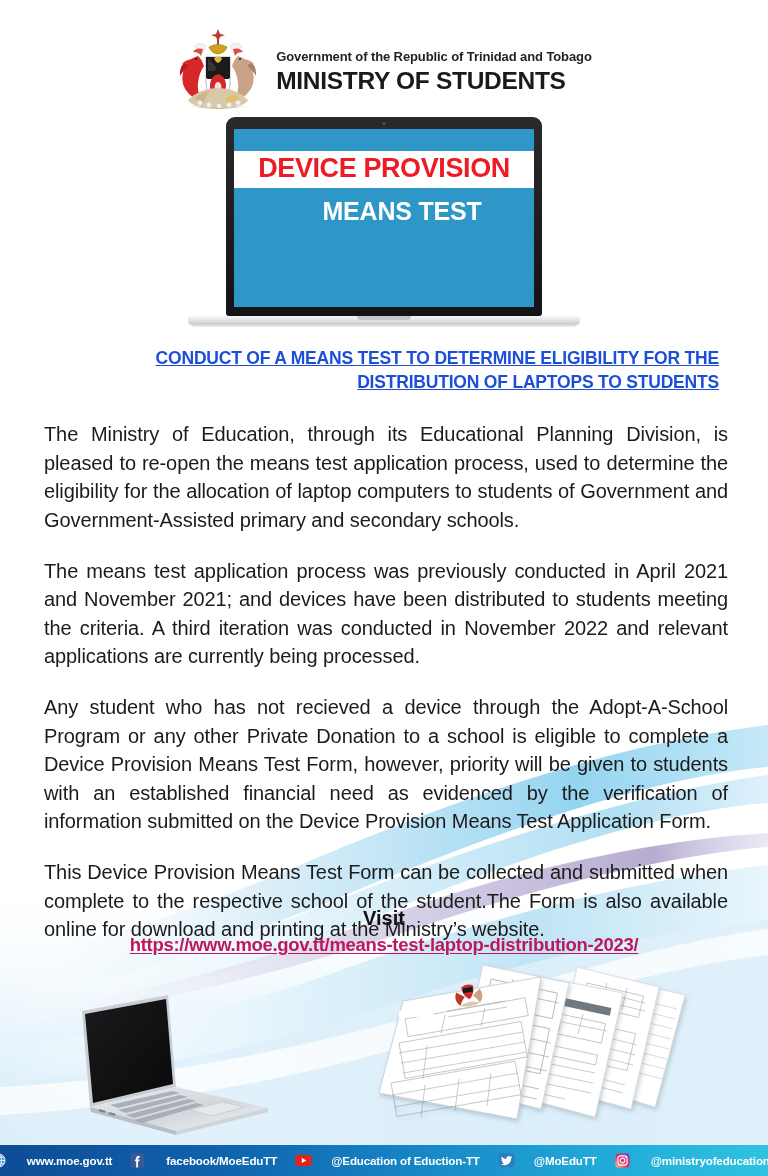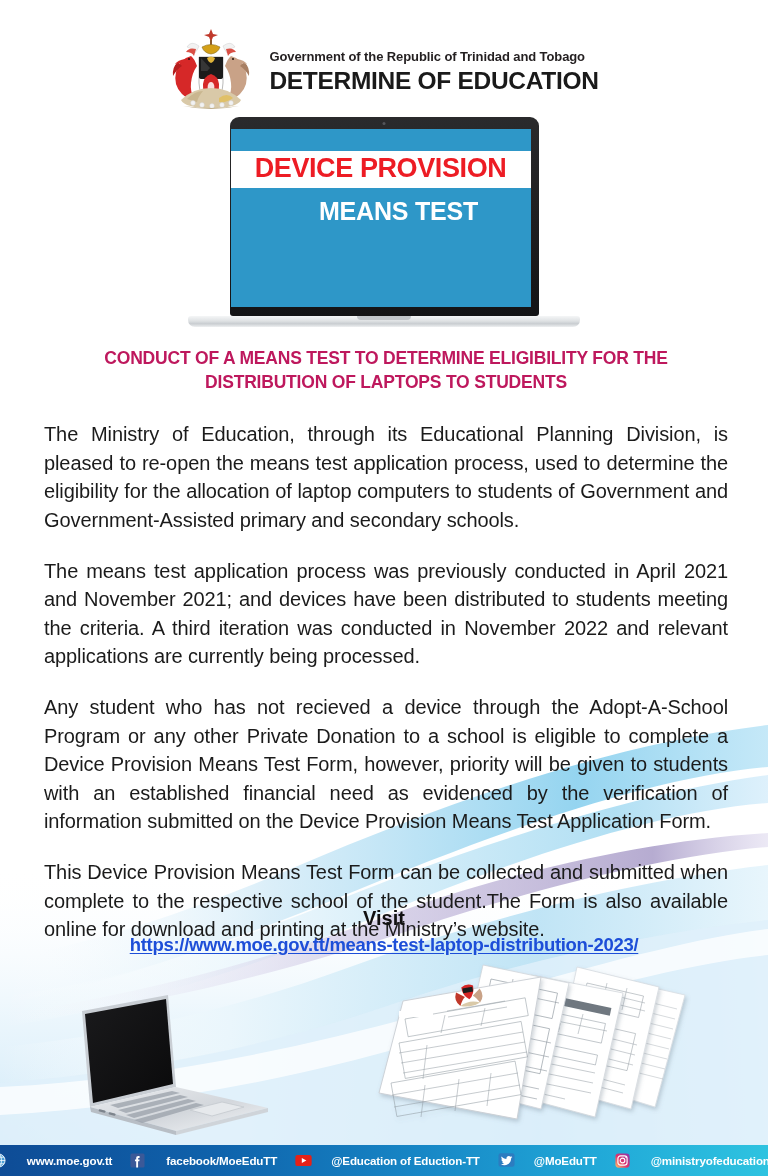--- a/index.html
+++ b/index.html
@@ -75,21 +75,21 @@
     transform: translateX(-50%);
     width: 392px;
   }
   .laptop-lid {
     position: relative;
     width: 300px;
     margin: 0 auto;
     background: #1d1d1f;
     background: linear-gradient(180deg, #2a2a2c 0%, #131315 100%);
     border-radius: 9px 9px 3px 3px;
-    padding: 12px 8px 9px 1px;
+    padding: 12px 8px 9px 8px;
     box-sizing: content-box;
   }
   .laptop-cam {
     position: absolute;
     top: 5px;
     left: 50%;
     transform: translateX(-50%);
     width: 3px;
     height: 3px;
     border-radius: 50%;
@@ -152,28 +152,29 @@
   }
 
   
   .content {
     position: absolute;
     top: 347px;
     left: 44px;
     width: 684px;
   }
   .headline {
-    text-align: center;
+    text-align: right;
     font-size: 17.5px;
     font-weight: bold;
-    color: #be185d;
+    color: #1d4ed8;
     line-height: 1.35;
     letter-spacing: -0.2px;
     margin: 0 auto 26px auto;
     width: 666px;
+    text-decoration: underline;
   }
   .para {
     font-size: 20px;
     color: #1b1b1b;
     line-height: 1.43;
     text-align: justify;
     text-justify: inter-word;
     margin: 0 0 22px 0;
     letter-spacing: -0.1px;
   }
@@ -190,21 +191,21 @@
     font-size: 20px;
     font-weight: bold;
     color: #111111;
     line-height: 1.3;
     margin-bottom: 3px;
   }
   .visit-url {
     display: inline-block;
     font-size: 18.5px;
     font-weight: bold;
-    color: #1d4ed8;
+    color: #be185d;
     text-decoration: underline;
     text-underline-offset: 2px;
     letter-spacing: -0.3px;
     cursor: pointer;
   }
 
   
   .bottom-art {
     position: absolute;
     left: 0;
@@ -341,21 +342,21 @@
         <circle cx="24" cy="77" r="2.4" fill="#f2f2f2" stroke="#d0d0d0" stroke-width="0.4"></circle>
         <circle cx="33" cy="79" r="2.4" fill="#f2f2f2" stroke="#d0d0d0" stroke-width="0.4"></circle>
         <circle cx="43" cy="80" r="2.4" fill="#f2f2f2" stroke="#d0d0d0" stroke-width="0.4"></circle>
         <circle cx="53" cy="79" r="2.4" fill="#f2f2f2" stroke="#d0d0d0" stroke-width="0.4"></circle>
         <circle cx="62" cy="77" r="2.4" fill="#f2f2f2" stroke="#d0d0d0" stroke-width="0.4"></circle>
         <path d="M14 80 q28 6 56 0 q-28 4 -56 0Z" fill="#bfae8a"></path>
       </svg>
     </div>
     <div class="header-text">
       <div class="gov-line">Government of the Republic of Trinidad and Tobago</div>
-      <div class="moe-line">DETERMINE OF EDUCATION</div>
+      <div class="moe-line">MINISTRY OF STUDENTS</div>
     </div>
   </div>
 
   <div class="laptop">
     <div class="laptop-lid">
       <div class="laptop-cam"></div>
       <div class="screen">
         <div class="screen-top-pad"></div>
         <div class="screen-band">
           <div class="screen-band-text">DEVICE PROVISION</div>

